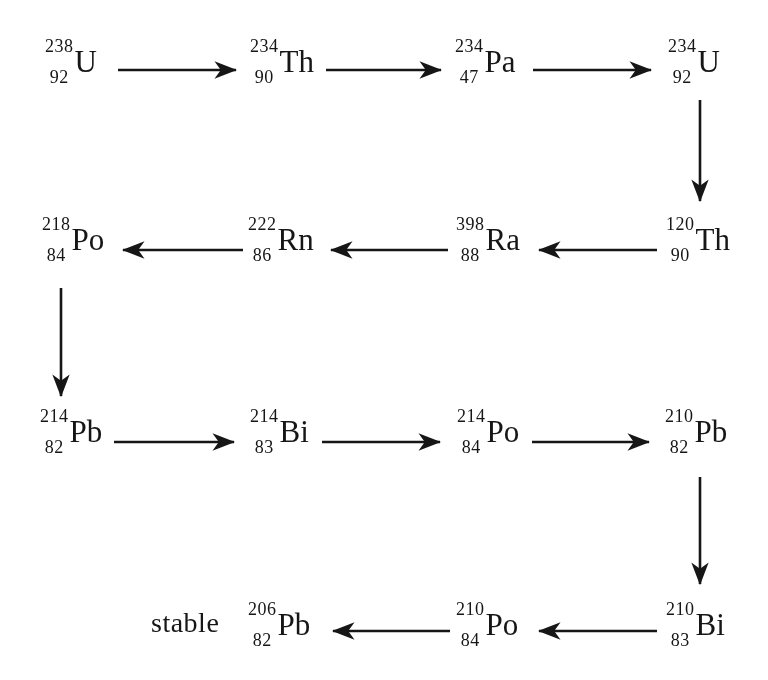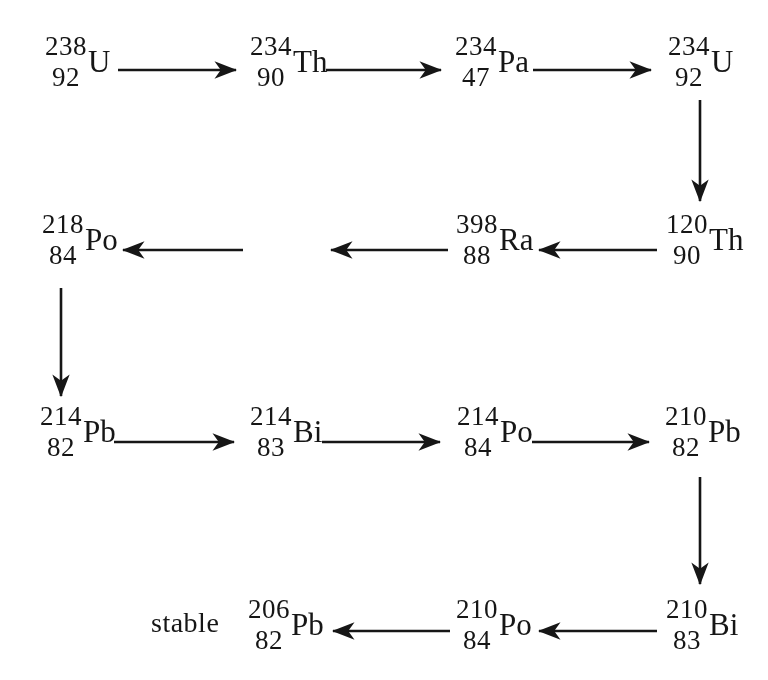--- a/index.html
+++ b/index.html
@@ -11,21 +11,21 @@
     font-family: "Liberation Serif", "DejaVu Serif", serif;
     color: #161616;
     overflow: hidden;
   }
   svg.arrows { position: absolute; left: 0; top: 0; width: 768px; height: 680px; }
   .nuclide { position: absolute; display: flex; align-items: center; }
   .nums {
     display: flex;
     flex-direction: column;
     align-items: center;
-    font-size: 27px;
+    font-size: 18px;
     line-height: 31px;
     letter-spacing: 0.5px;
   }
   .sym { font-size: 31px; line-height: 31px; margin-left: 1px; transform: translateY(-1px); }
   .stable { position: absolute; font-size: 28px; line-height: 30px; letter-spacing: 0.5px; }
 </style>
 </head>
 <body>
 
 <div class="canvas">
@@ -83,20 +83,27 @@
     <span class="sym">U</span>
   </div>
 
   <div class="nuclide" style="left:42px;top:209px">
     <span class="nums">
       <span class="mass">218</span>
       <span class="znum">84</span>
     </span>
     <span class="sym">Po</span>
   </div>
+  <div class="nuclide" style="left:248px;top:209px">
+    <span class="nums">
+      <span class="mass">222</span>
+      <span class="znum">86</span>
+    </span>
+    <span class="sym">Rn</span>
+  </div>
   <div class="nuclide" style="left:456px;top:209px">
     <span class="nums">
       <span class="mass">398</span>
       <span class="znum">88</span>
     </span>
     <span class="sym">Ra</span>
   </div>
   <div class="nuclide" style="left:666px;top:209px">
     <span class="nums">
       <span class="mass">120</span>

